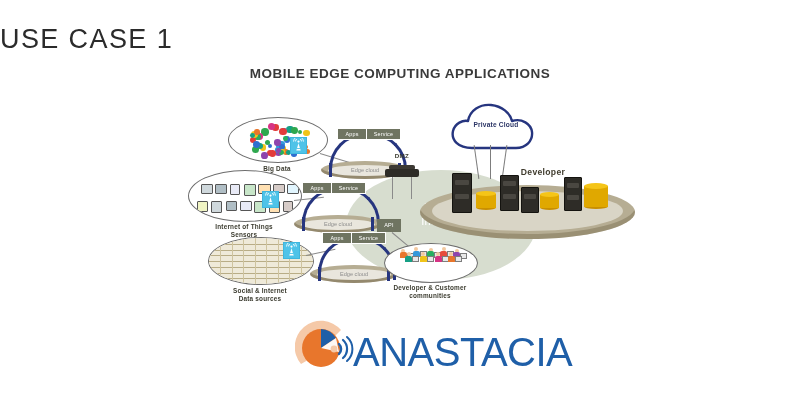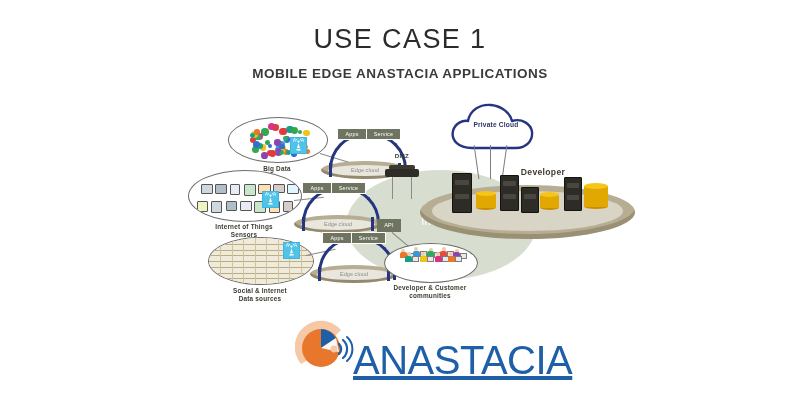--- a/index.html
+++ b/index.html
@@ -5,21 +5,21 @@
   html,body{margin:0;padding:0;}
   body{
     width:800px;height:400px;background:#ffffff;
     font-family:"Liberation Sans","DejaVu Sans",sans-serif;
     overflow:hidden;position:relative;
   }
   #slide{position:absolute;left:0;top:0;width:800px;height:400px;background:#fff;}
 
   
   .title{
-    position:absolute;left:0;top:24px;width:800px;text-align:center;
+    position:absolute;left:0;top:24px;width:800px;
     font-size:27px;letter-spacing:1.4px;color:#2b2b2b;font-weight:400;
   }
   .subtitle{
     position:absolute;left:0;top:66px;width:800px;text-align:center;
     font-size:13.5px;letter-spacing:.5px;color:#3a3a3a;font-weight:600;
   }
 
   
   #stage{position:absolute;left:180px;top:95px;width:440px;height:210px;}
 
@@ -135,33 +135,32 @@
   }
 
   .api-chip{
     position:absolute;left:197px;top:124px;width:24px;height:13px;background:#6f7461;
     color:#fff;font-size:5.6px;line-height:13px;text-align:center;letter-spacing:.2px;
   }
 
   
   #logo{position:absolute;left:295px;top:316px;width:225px;height:66px;}
   .logo-word{
-    position:absolute;left:58px;top:22px;
+    position:absolute;left:58px;top:14px;
     font-size:40px;letter-spacing:-0.5px;color:#1f5fa8;font-weight:400;
     font-family:"Liberation Sans","DejaVu Sans",sans-serif;
-    text-decoration:underline;
   }
 </style>
 </head>
 <body>
 
 <div id="slide">
 
   <div class="title">USE CASE 1</div>
-  <div class="subtitle">MOBILE EDGE ANASTACIA APPLICATIONS</div>
+  <div class="subtitle">MOBILE EDGE COMPUTING APPLICATIONS</div>
 
   <div id="stage">
 
     <div class="mobile-blob"></div>
     <div class="mobile-label">
       <div>Mobile</div>
       <div>Internet</div>
     </div>
 
     <div class="src-ellipse" style="left:48px;top:22px;width:98px;height:44px;">

